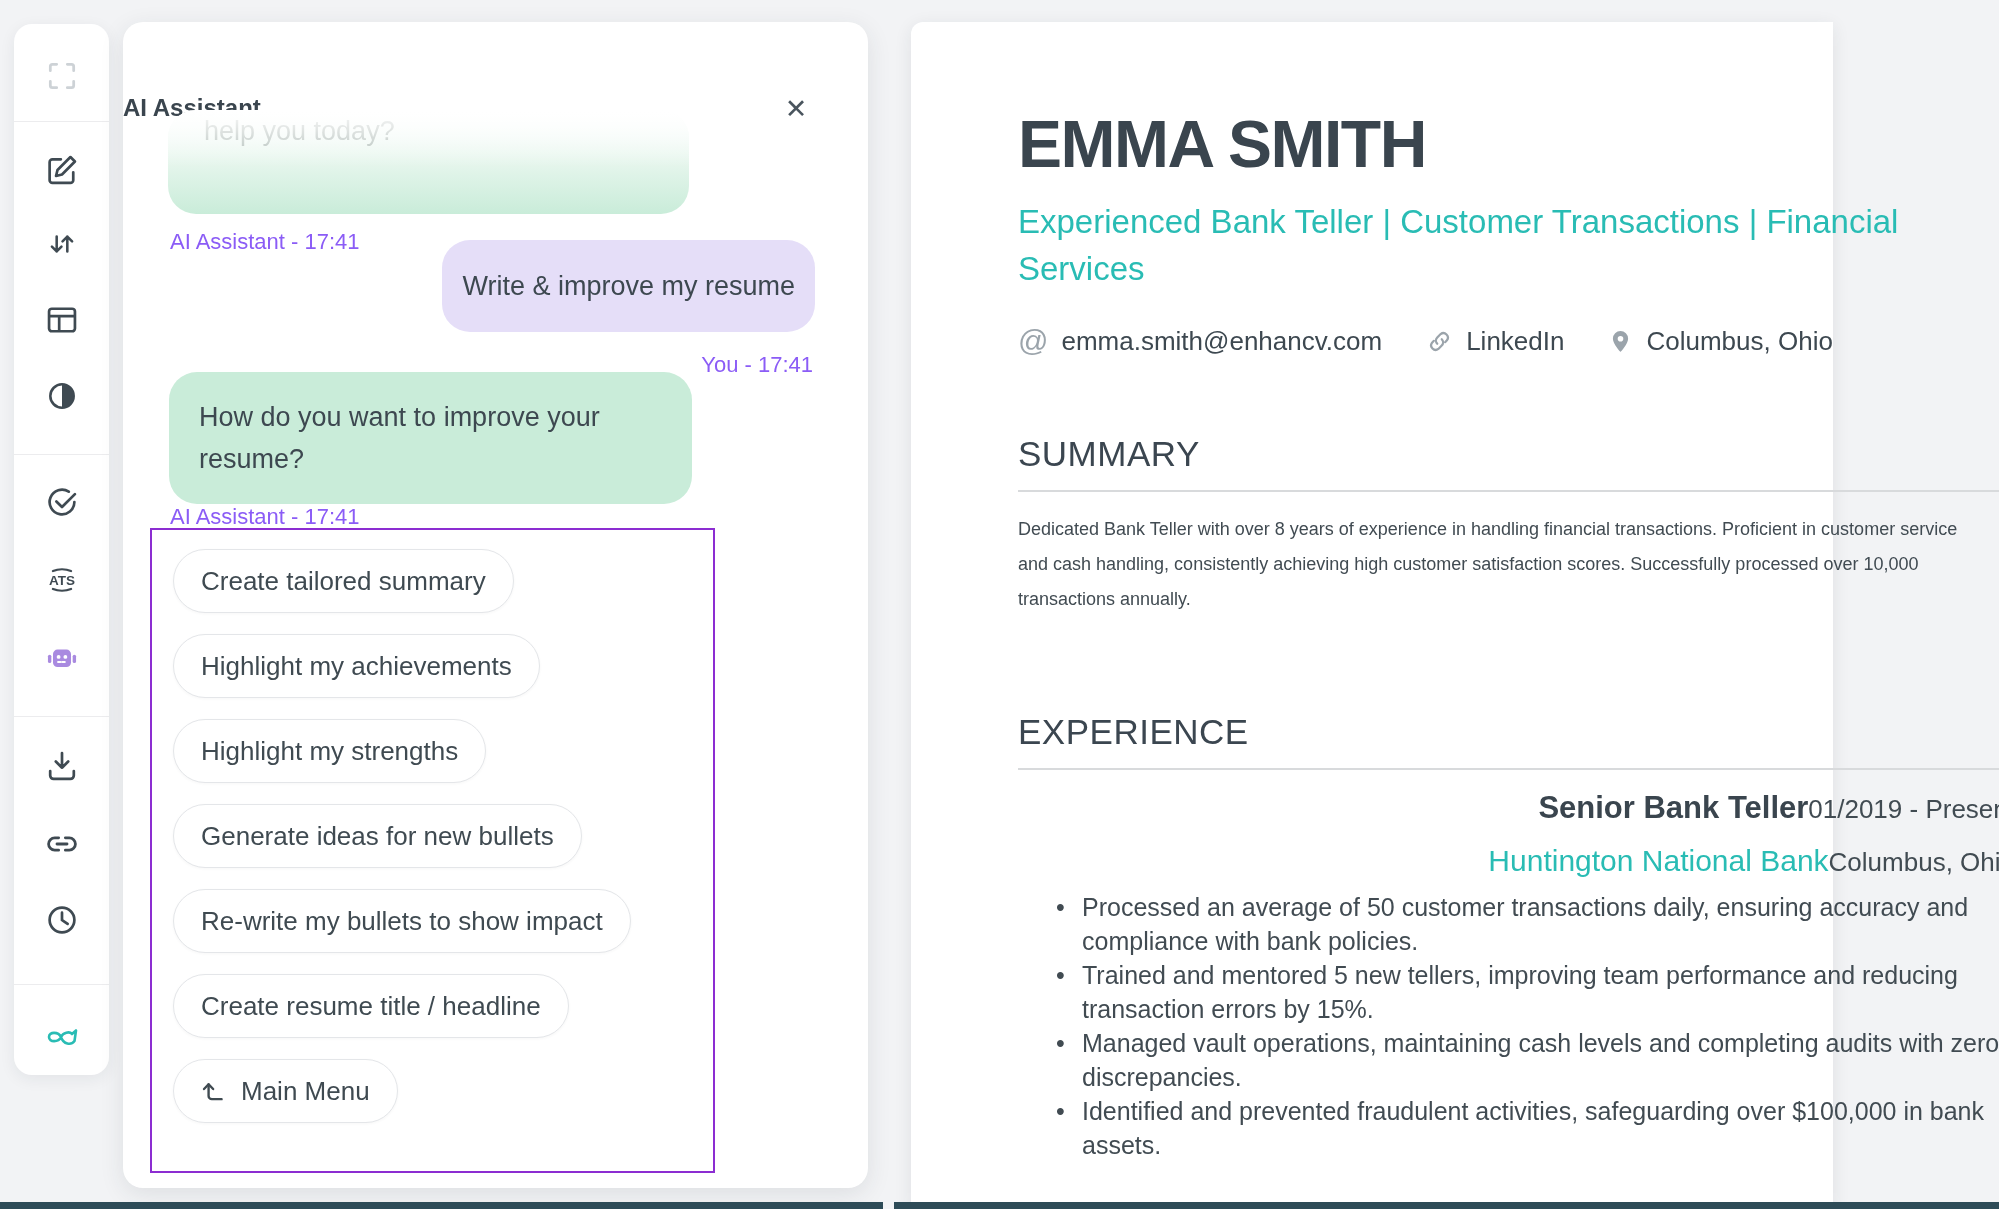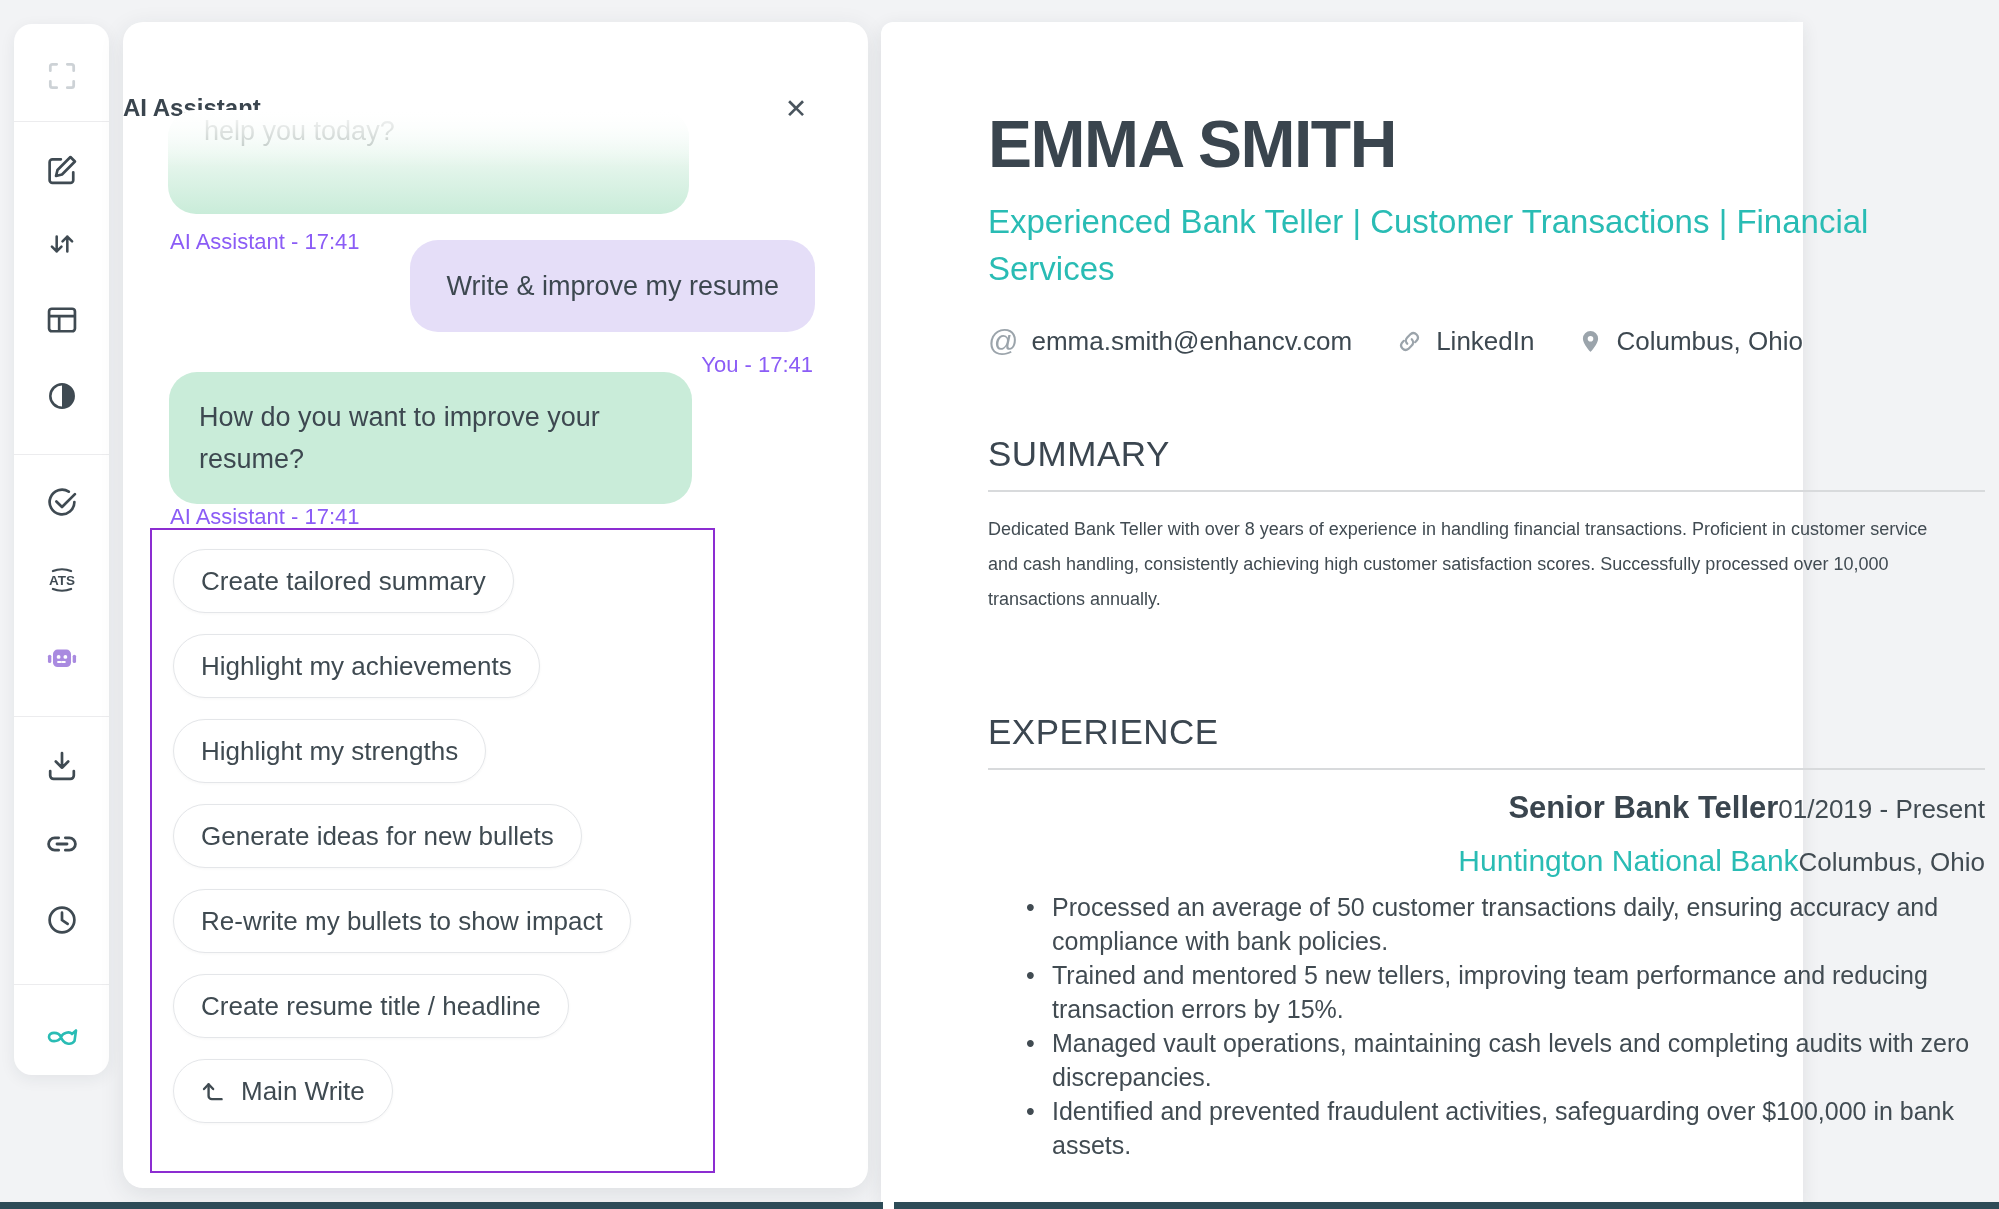--- a/index.html
+++ b/index.html
@@ -43,40 +43,40 @@
     left:45px; top:88px; width:521px; height:104px;
     background:linear-gradient(180deg, rgba(255,255,255,1) 0%, rgba(222,243,231,.85) 55%, #c9ecd9 100%);
     padding:6px 36px; overflow:hidden;
   }
   .bubble1 .faded { color:#76847f; opacity:.55; }
   .bubble1 .fadeveil {
     position:absolute; left:0; top:0; width:100%; height:55%;
     background:linear-gradient(180deg, rgba(255,255,255,.95), rgba(255,255,255,0));
   }
   .meta { position:absolute; font-size:22px; color:#8b5cf6; }
-  .bubble2 { right:53px; top:218px; padding:25px 36px; line-height:42px; }
+  .bubble2 { right:53px; top:218px; padding:25px 20px; line-height:42px; }
   .bubble3 { left:46px; top:350px; width:523px; padding:24px 30px; line-height:42px; }
 
   .options {
     position:absolute; left:27px; top:506px; width:565px; height:645px;
     border:2.5px solid #8c2dd1; background:#fff; padding:19px 21px;
   }
   .pill {
     display:flex; align-items:center; width:fit-content; height:64px;
     margin-bottom:21px; padding:16px 27px;
     background:#fff; border:1.5px solid #e4e6e9; border-radius:34px;
     font-size:26px; color:#3f4a51; cursor:pointer; white-space:nowrap;
     box-shadow:0 1px 3px rgba(40,50,60,.04);
   }
   .pill:last-child { margin-bottom:0; }
   .pill .mi { margin-right:14px; }
 
   
   .page {
-    position:absolute; left:881px; top:22px; width:922px; height:1187px;
+    position:absolute; left:911px; top:22px; width:922px; height:1187px;
     background:#fff; border-radius:12px 0 0 0;
     box-shadow:0 4px 18px rgba(35,45,55,.09);
   }
   .page-inner { position:absolute; left:107px; top:0; width:997px; }
   .r-name {
     position:absolute; top:84px; left:0;
     font-size:66px; font-weight:bold; letter-spacing:-1.5px; color:#3a454e;
   }
   .r-headline {
     position:absolute; top:176px; left:0; max-width:920px;
@@ -228,21 +228,21 @@
     <div class="pill">Generate ideas for new bullets</div>
     <div class="pill">Re-write my bullets to show impact</div>
     <div class="pill">Create resume title / headline</div>
     <div class="pill">
       <span class="mi">
         <svg width="26" height="26" viewBox="0 0 24 24" fill="none" stroke="#3f4a51" stroke-width="2.2" stroke-linecap="round" stroke-linejoin="round">
           <path d="M19 19.5 h-9 a3 3 0 0 1-3-3 V6"></path>
           <path d="M2.8 10.2 L7 5.8 l4.2 4.4"></path>
         </svg>
       </span>
-      <span>Main Write</span>
+      <span>Main Menu</span>
     </div>
   </div>
 </div>
 
 <div class="page">
   <div class="page-inner">
     <h1 class="r-name">EMMA SMITH</h1>
     <div class="r-headline">Experienced Bank Teller | Customer Transactions | Financial Services</div>
 
     <div class="r-contact">

